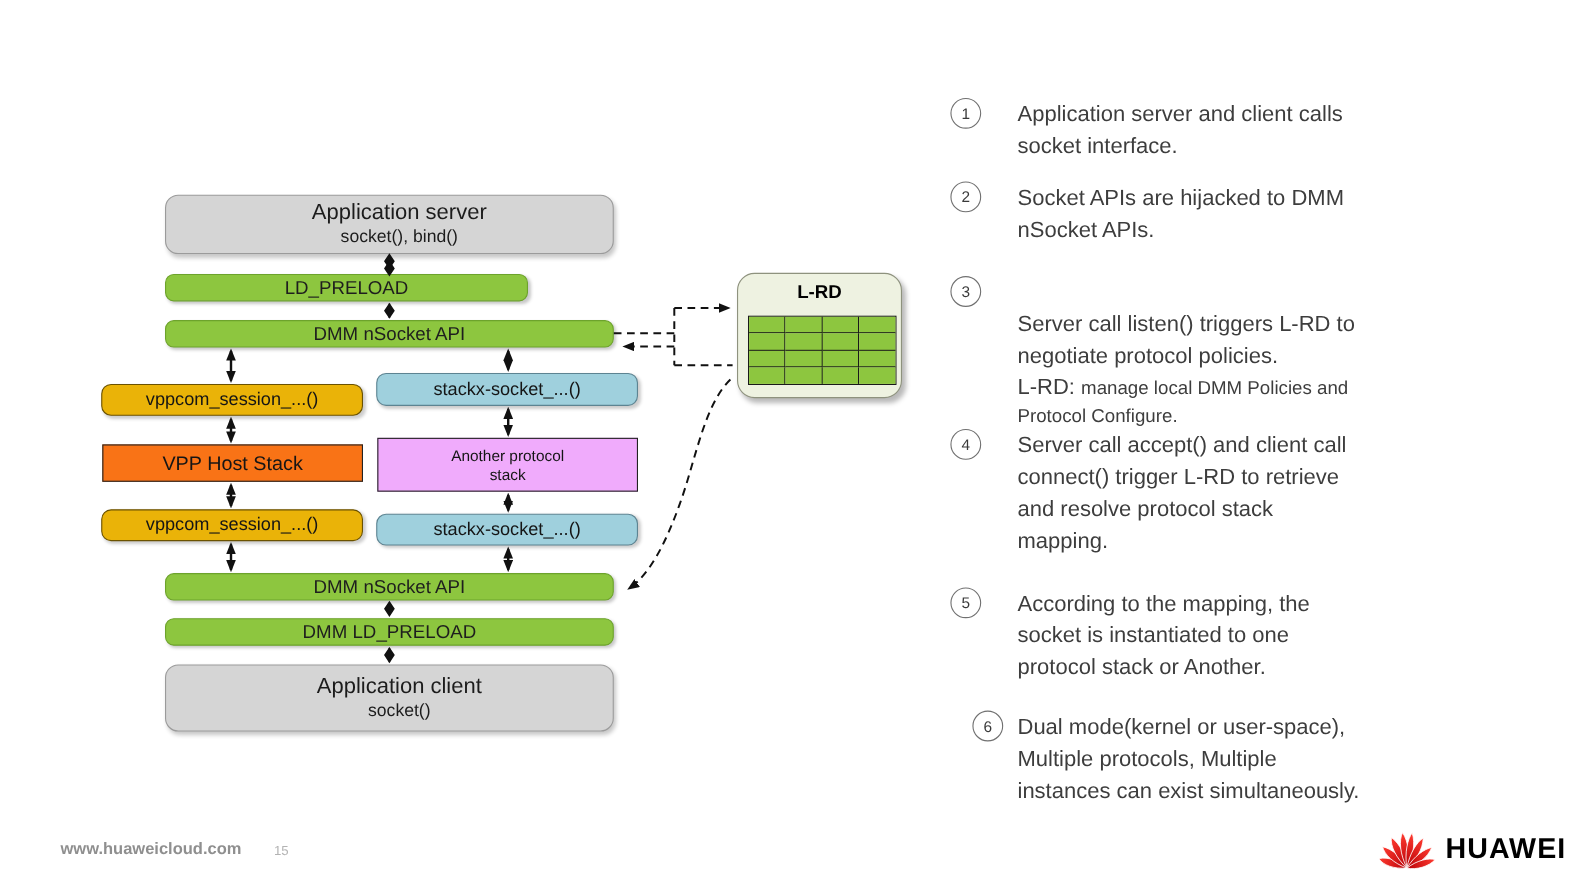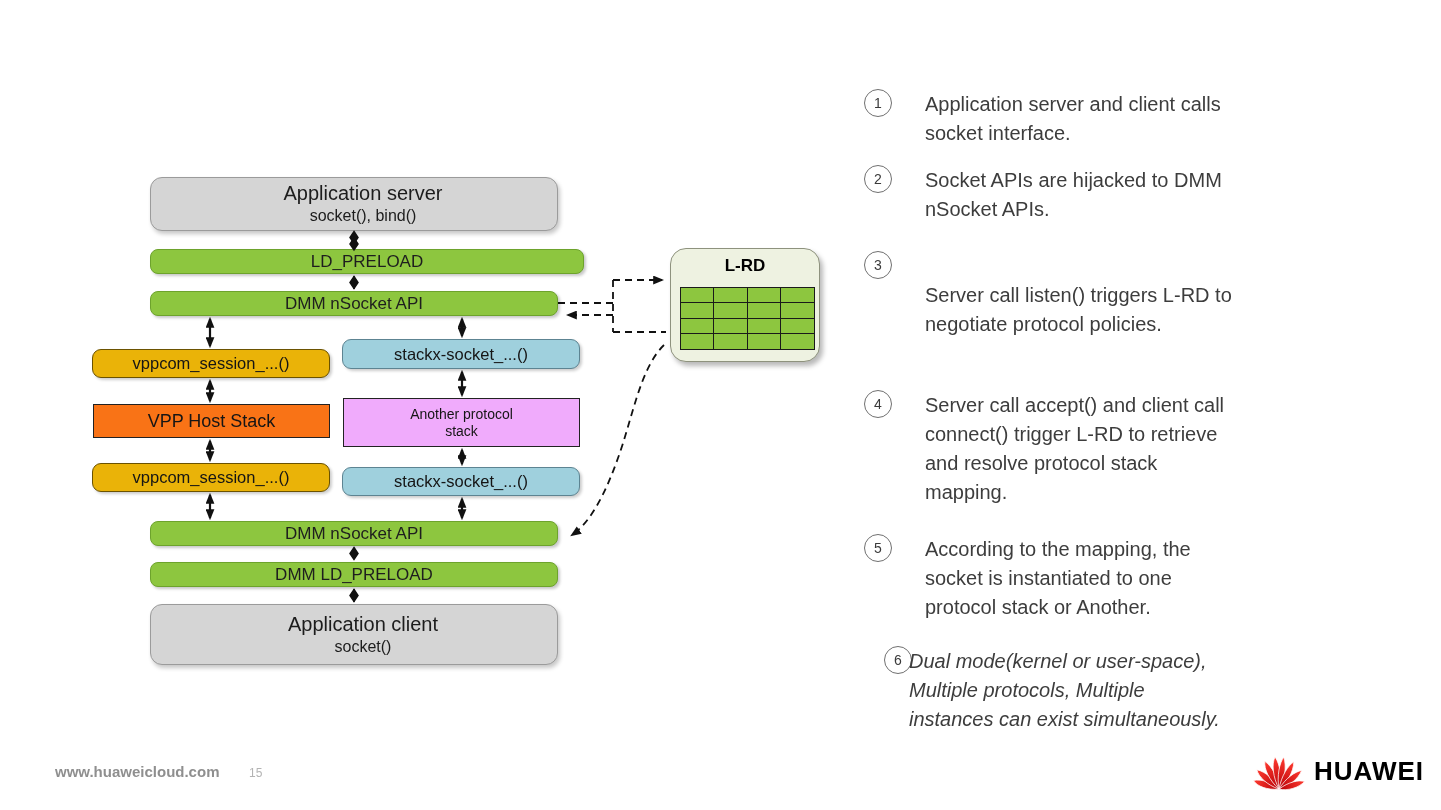--- a/index.html
+++ b/index.html
@@ -52,21 +52,21 @@
 <body>
 
 <div class="slide">
 
 
   <div>
     <div class="b gray" style="left:150px;top:177px;width:408px;height:54px;">
       <span class="t1">Application server</span>
       <span class="t2">socket(), bind()</span>
     </div>
-    <div class="b green" style="left:150px;top:249px;width:434px;height:25px;">
+    <div class="b green" style="left:150px;top:249px;width:330px;height:25px;">
       <span>LD_PRELOAD</span>
     </div>
     <div class="b green" style="left:150px;top:291px;width:408px;height:25px;">
       <span>DMM nSocket API</span>
     </div>
     <div class="b orange-r" style="left:92px;top:349px;width:238px;height:29px;">
       <span>vppcom_session_...()</span>
     </div>
     <div class="b blue-r" style="left:342px;top:339px;width:238px;height:30px;">
       <span>stackx-socket_...()</span>
@@ -164,38 +164,40 @@
     <div class="step" style="left:864px;top:165px;">
       <div class="badge">2</div>
       <div class="step-text" style="left:61px;top:1px;">Socket APIs are hijacked to DMM
 nSocket APIs.</div>
     </div>
     <div class="step" style="left:864px;top:251px;">
       <div class="badge">3</div>
       <div class="step-text" style="left:61px;top:1px;">
         <span>Server call listen() triggers L-RD to
 negotiate protocol policies.</span>
+        <div class="note"><span class="np">L-RD: </span><span>manage local DMM Policies and
+Protocol Configure.</span></div>
       </div>
     </div>
     <div class="step" style="left:864px;top:390px;">
       <div class="badge">4</div>
       <div class="step-text" style="left:61px;top:1px;">Server call accept() and client call
 connect() trigger L-RD to retrieve
 and resolve protocol stack
 mapping.</div>
     </div>
     <div class="step" style="left:864px;top:534px;">
       <div class="badge">5</div>
       <div class="step-text" style="left:61px;top:1px;">According to the mapping, the
 socket is instantiated to one
 protocol stack or Another.</div>
     </div>
     <div class="step" style="left:884px;top:646px;">
       <div class="badge">6</div>
-      <div class="step-text" style="left:25px;top:1px;font-style:italic;">Dual mode(kernel or user-space),
+      <div class="step-text" style="left:41px;top:1px;">Dual mode(kernel or user-space),
 Multiple protocols, Multiple
 instances can exist simultaneously.</div>
     </div>
   </div>
 
   <span class="footer-url">www.huaweicloud.com</span>
   <span class="page-num">15</span>
 
   <div class="logo">
     <svg width="52" height="42" viewBox="0 0 120 92">

